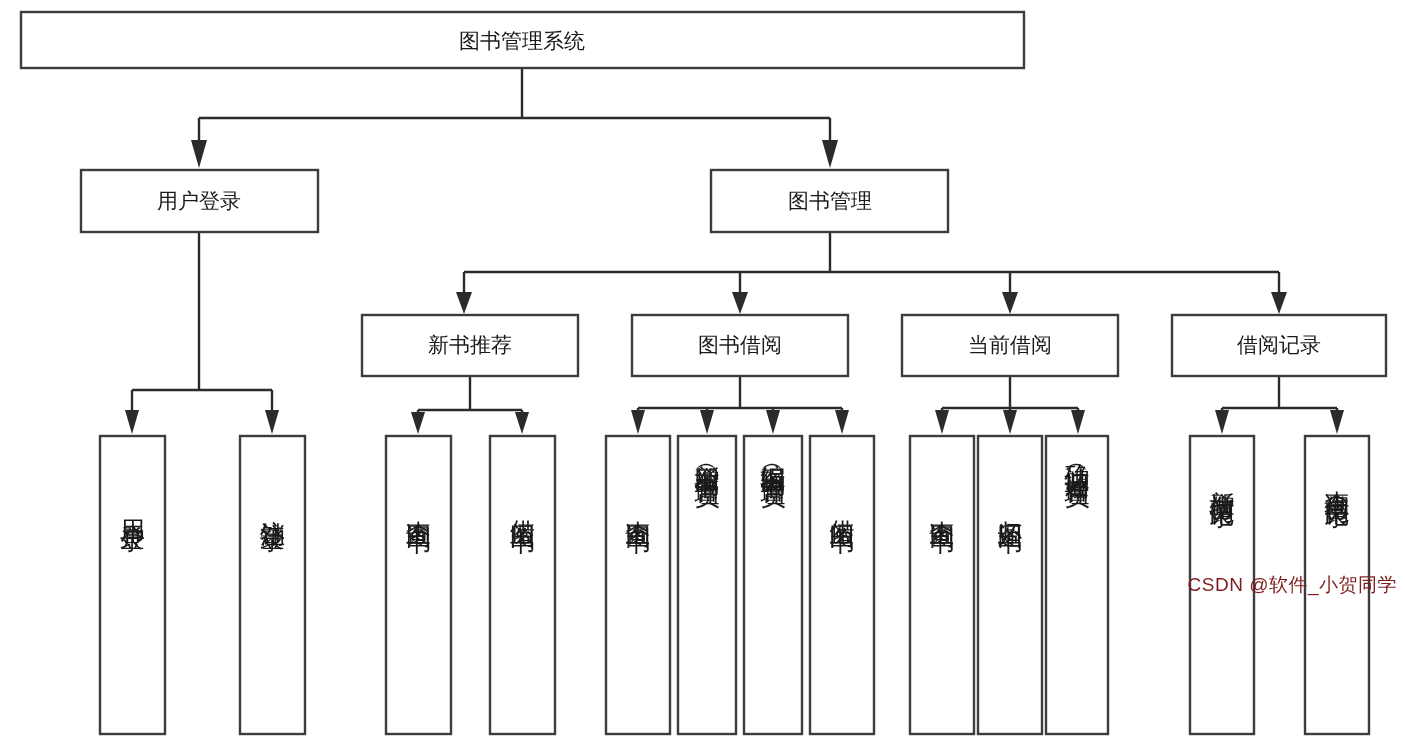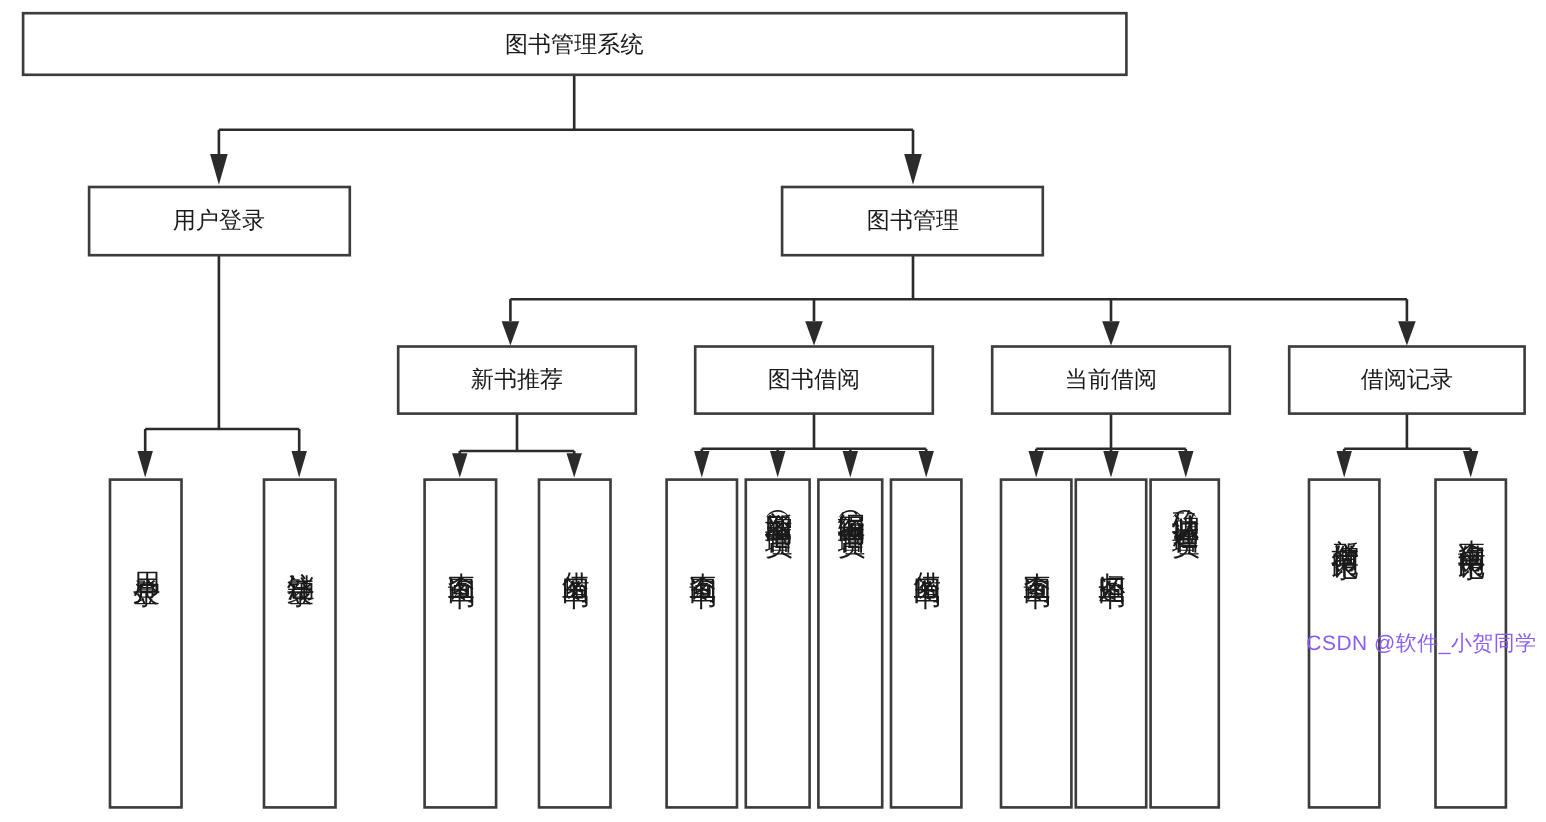--- a/index.html
+++ b/index.html
@@ -67,21 +67,21 @@
     color: #1a1a1a;
     white-space: nowrap;
     text-align: left;
   }
   .watermark {
     position: absolute;
     right: 8px;
     bottom: 6px;
     font-family: "Liberation Sans", "DejaVu Sans", sans-serif;
     font-size: 19px;
-    color: #8b5cf6;
+    color: #7f1d1d;
     letter-spacing: 0.5px;
     white-space: nowrap;
   }
 </style>
 </head>
 <body>
 
 <div id="diagram-root">
 
   <svg class="diagram-canvas" viewBox="0 0 1405 747">

